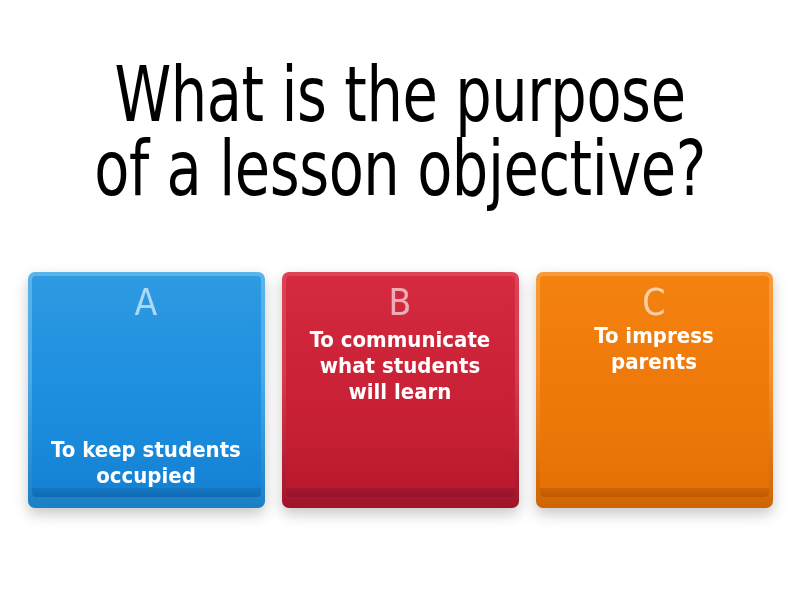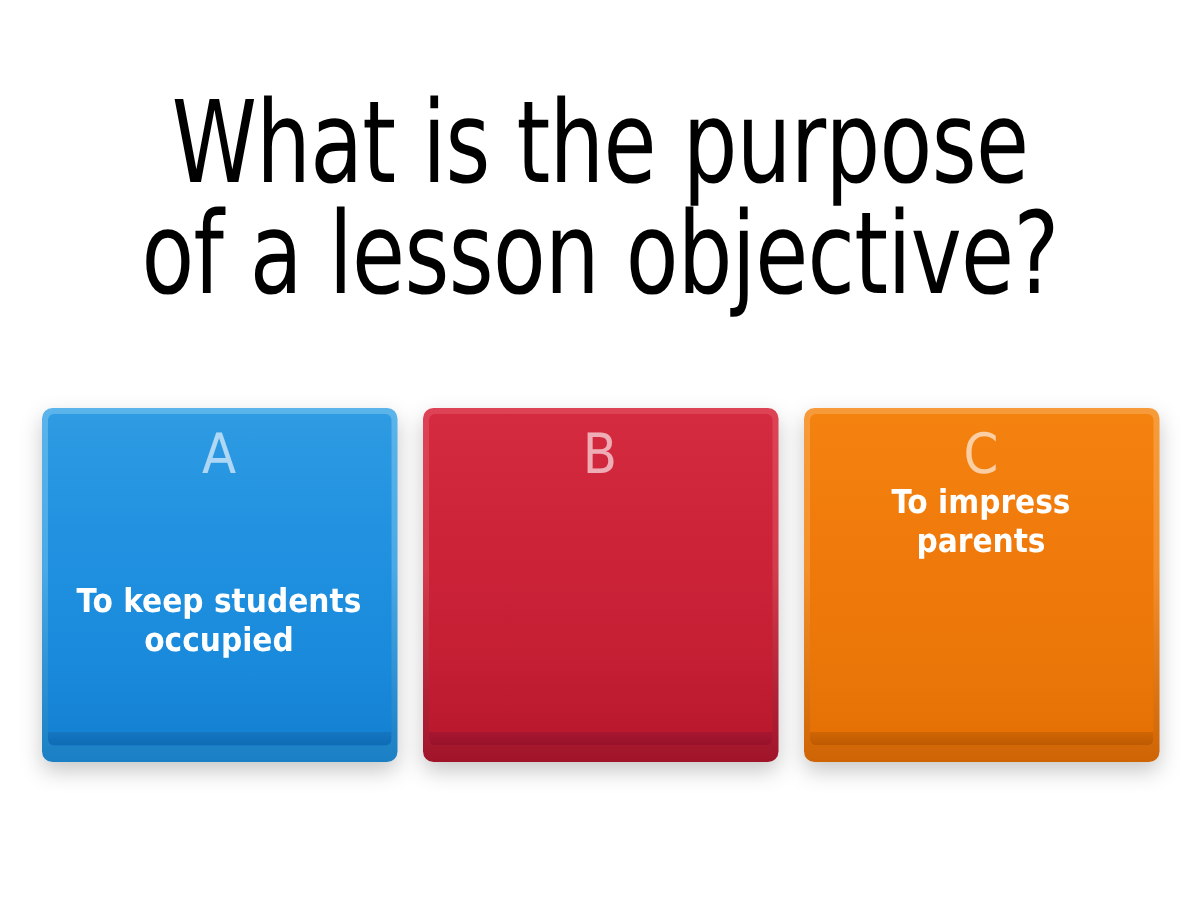--- a/index.html
+++ b/index.html
@@ -130,21 +130,21 @@
     flex: 1 1 auto;
     display: flex;
     align-items: flex-start;
     justify-content: center;
     width: 100%;
     padding-bottom: 8px;
     box-sizing: border-box;
   }
   
   .card-b .answer-slot { align-items: flex-start; padding-top: 4px; }
-  .card-a .answer-slot { align-items: center; padding-top: 18px; }
+  .card-a .answer-slot { align-items: flex-end; padding-top: 18px; }
 </style>
 </head>
 <body>
 
 <div class="quiz-stage">
 
   <div class="question-block">
     <div class="question-text">What is the purpose of a lesson objective?</div>
   </div>
 
@@ -156,20 +156,23 @@
         <div class="answer-slot">
           <div class="card-answer">To keep students occupied</div>
         </div>
         <div class="card-bevel"></div>
       </div>
     </div>
 
     <div class="answer-card card-b">
       <div class="card-face">
         <div class="card-letter">B</div>
+        <div class="answer-slot">
+          <div class="card-answer">To communicate what students will learn</div>
+        </div>
         <div class="card-bevel"></div>
       </div>
     </div>
 
     <div class="answer-card card-c">
       <div class="card-face">
         <div class="card-letter">C</div>
         <div class="answer-slot">
           <div class="card-answer">To impress parents</div>
         </div>

